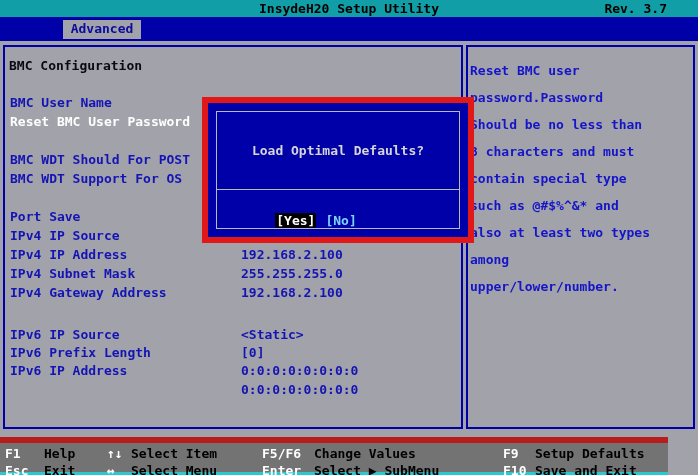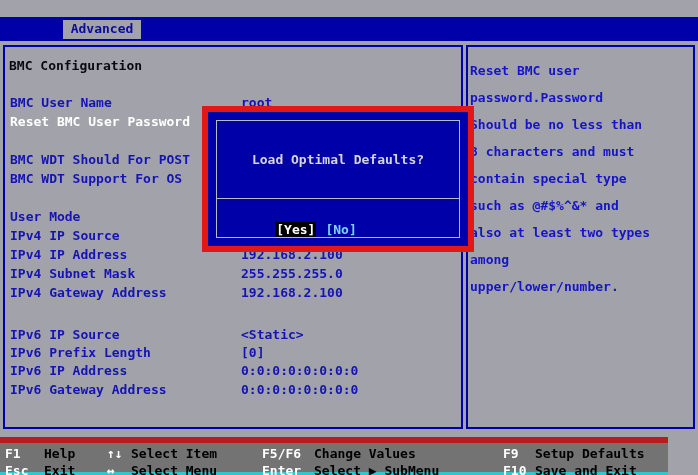--- a/index.html
+++ b/index.html
@@ -30,21 +30,21 @@
 
   .row { position:absolute; left:4px; right:16px; height:16px; color:#1414b4; white-space:pre; }
   .row .lbl { position:absolute; left:1px; top:0; }
   .row .val { position:absolute; left:232px; top:0; }
   .row.selected .lbl { color:#ffffff; }
 
   .help-text { position:absolute; left:2px; top:10px; right:1px;
     color:#1414c8; line-height:27px; white-space:pre-line; }
 
   
-  .dialog-red { position:absolute; left:202px; top:106px; width:272px; height:146px;
+  .dialog-red { position:absolute; left:202px; top:97px; width:272px; height:146px;
     border:6px solid #e21717; background:#0000a8; z-index:5;padding-left:22px; }
   .dialog-inner { position:absolute; left:8px; top:8px; right:8px; bottom:8px;
     border:1px solid #b9b9c0; }
   .dialog-msg { position:absolute; left:0; right:0; top:0; height:76px;
     display:flex; align-items:center; justify-content:center; color:#d6d6d6; }
   .dialog-btnrow { position:absolute; left:0; right:0; bottom:0; height:39px;
     border-top:1px solid #b9b9c0;
     display:flex; align-items:flex-end; justify-content:center; gap:9px; }
   .dialog-btnrow { padding-right:44px; }
   .btn-yes { background:#000000; color:#ffffff; padding:0 1px; }
@@ -60,20 +60,24 @@
   .c1k { left:5px; }   .c1a { left:36px;padding-left:8px; }
   .c2k { left:107px; } .c2a { left:131px; }
   .c3k { left:262px; } .c3a { left:314px; }
   .c4k { left:503px; } .c4a { left:535px; }
 </style>
 </head>
 <body>
 
 <div id="screen">
 
+  <div class="titlebar">
+    <div class="title">InsydeH20 Setup Utility</div>
+    <div class="rev">Rev. 3.7</div>
+  </div>
 
   <div class="menubar">
     <div class="menutab">Advanced</div>
   </div>
 
   <div class="panel panel-left">
     <div class="section-title">BMC Configuration</div>
 
     <div class="row" style="top:48px">
       <span class="lbl">BMC User Name</span>
@@ -85,21 +89,21 @@
     </div>
     <div class="row" style="top:105px">
       <span class="lbl">BMC WDT Should For POST</span>
       <span class="val"></span>
     </div>
     <div class="row" style="top:124px">
       <span class="lbl">BMC WDT Support For OS</span>
       <span class="val"></span>
     </div>
     <div class="row" style="top:162px">
-      <span class="lbl">User Mode</span>
+      <span class="lbl">Port Save</span>
       <span class="val"></span>
     </div>
     <div class="row" style="top:181px">
       <span class="lbl">IPv4 IP Source</span>
       <span class="val"></span>
     </div>
     <div class="row" style="top:200px">
       <span class="lbl">IPv4 IP Address</span>
       <span class="val">192.168.2.100</span>
     </div>
@@ -117,21 +121,20 @@
     </div>
     <div class="row" style="top:298px">
       <span class="lbl">IPv6 Prefix Length</span>
       <span class="val">[0]</span>
     </div>
     <div class="row" style="top:316px">
       <span class="lbl">IPv6 IP Address</span>
       <span class="val">0:0:0:0:0:0:0:0</span>
     </div>
     <div class="row" style="top:335px">
-      <span class="lbl">IPv6 Gateway Address</span>
       <span class="val">0:0:0:0:0:0:0:0</span>
     </div>
   </div>
 
   <div class="panel panel-right">
     <div class="help-text">Reset BMC user
 password.Password
 Should be no less than
 8 characters and must
 contain special type

